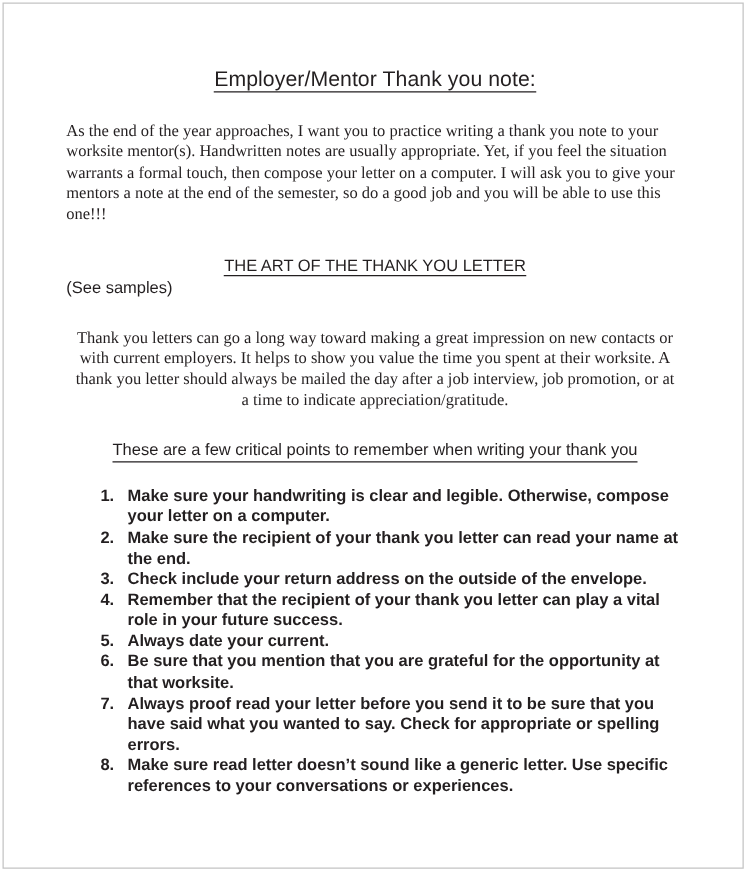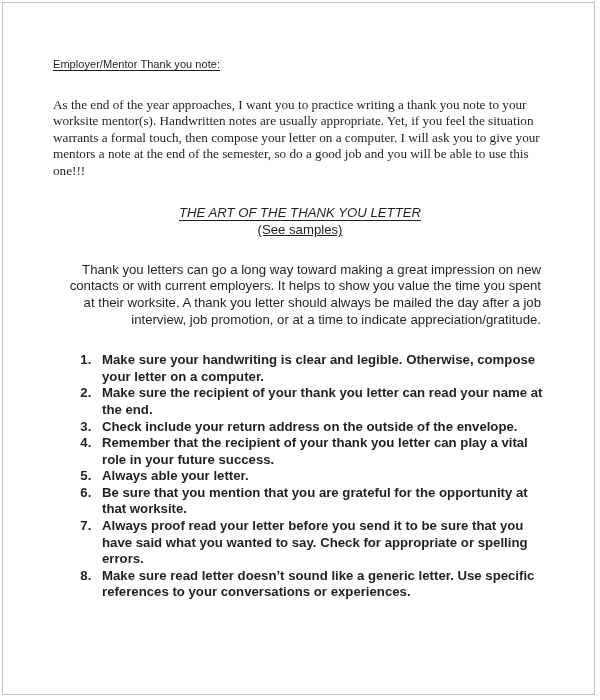--- a/index.html
+++ b/index.html
@@ -29,57 +29,55 @@
     position: absolute;
     left: 50px;
     top: 0;
     width: 494px;
     color: #231f20;
     font-size: 13.2px;
     line-height: 16.6px;
   }
 
   .doc-title {
-    text-align: left;
+    text-align: center;
     margin-top: 53px;
-    font-size: 11px;
+    font-size: 17px;
     font-weight: normal;
     letter-spacing: 0.05px;
   }
   .doc-title span {
     border-bottom: 1px solid #231f20;
     padding-bottom: 0px;
   }
 
   .para-intro {
     margin-top: 24px;
     text-align: left;
     white-space: pre-line;
     font-family: Liberation Serif, serif;
   }
 
   .section-head {
     text-align: center;
     margin-top: 25px;
-    font-style: italic;
   }
   .section-head .st {
     border-bottom: 1px solid #231f20;
     padding-bottom: 0px;
   }
   .section-sub {
-    text-align: center;
     margin-top: 1px;
-    text-decoration: underline;
   }
 
   .para-center {
     margin-top: 23px;
-    text-align: right;
+    text-align: center;
     padding: 0 6px;
+    font-family: Liberation Serif, serif;
   }
 
   .points-head {
     margin-top: 24px;
     text-align: center;
   }
   .points-head .ph-line1 {
     display: inline-block;
     border-bottom: 1px solid #231f20;
     padding-bottom: 0px;
@@ -114,27 +112,28 @@
     <p class="para-intro">As the end of the year approaches, I want you to practice writing a thank you note to your worksite mentor(s). Handwritten notes are usually appropriate. Yet, if you feel the situation warrants a formal touch, then compose your letter on a computer. I will ask you to give your mentors a note at the end of the semester, so do a good job and you will be able to use this one!!!</p>
 
     <div class="section-head">
       <span class="st">THE ART OF THE THANK YOU LETTER</span>
     </div>
     <div class="section-sub">(See samples)</div>
 
     <p class="para-center">Thank you letters can go a long way toward making a great impression on new contacts or with current employers. It helps to show you value the time you spent at their worksite. A thank you letter should always be mailed the day after a job interview, job promotion, or at a time to indicate appreciation/gratitude.</p>
 
     <div class="points-head">
+      <span class="ph-line1">These are a few critical points to remember when writing your thank you</span>
     </div>
 
     <ol class="points">
       <li>Make sure your handwriting is clear and legible. Otherwise, compose your letter on a computer.</li>
       <li>Make sure the recipient of your thank you letter can read your name at the end.</li>
       <li>Check include your return address on the outside of the envelope.</li>
       <li>Remember that the recipient of your thank you letter can play a vital role in your future success.</li>
-      <li>Always able your letter.</li>
+      <li>Always date your current.</li>
       <li>Be sure that you mention that you are grateful for the opportunity at that worksite.</li>
       <li>Always proof read your letter before you send it to be sure that you have said what you wanted to say. Check for appropriate or spelling errors.</li>
       <li>Make sure read letter doesn’t sound like a generic letter. Use specific references to your conversations or experiences.</li>
     </ol>
 
   </div>
 </div>
 
 </body></html>

